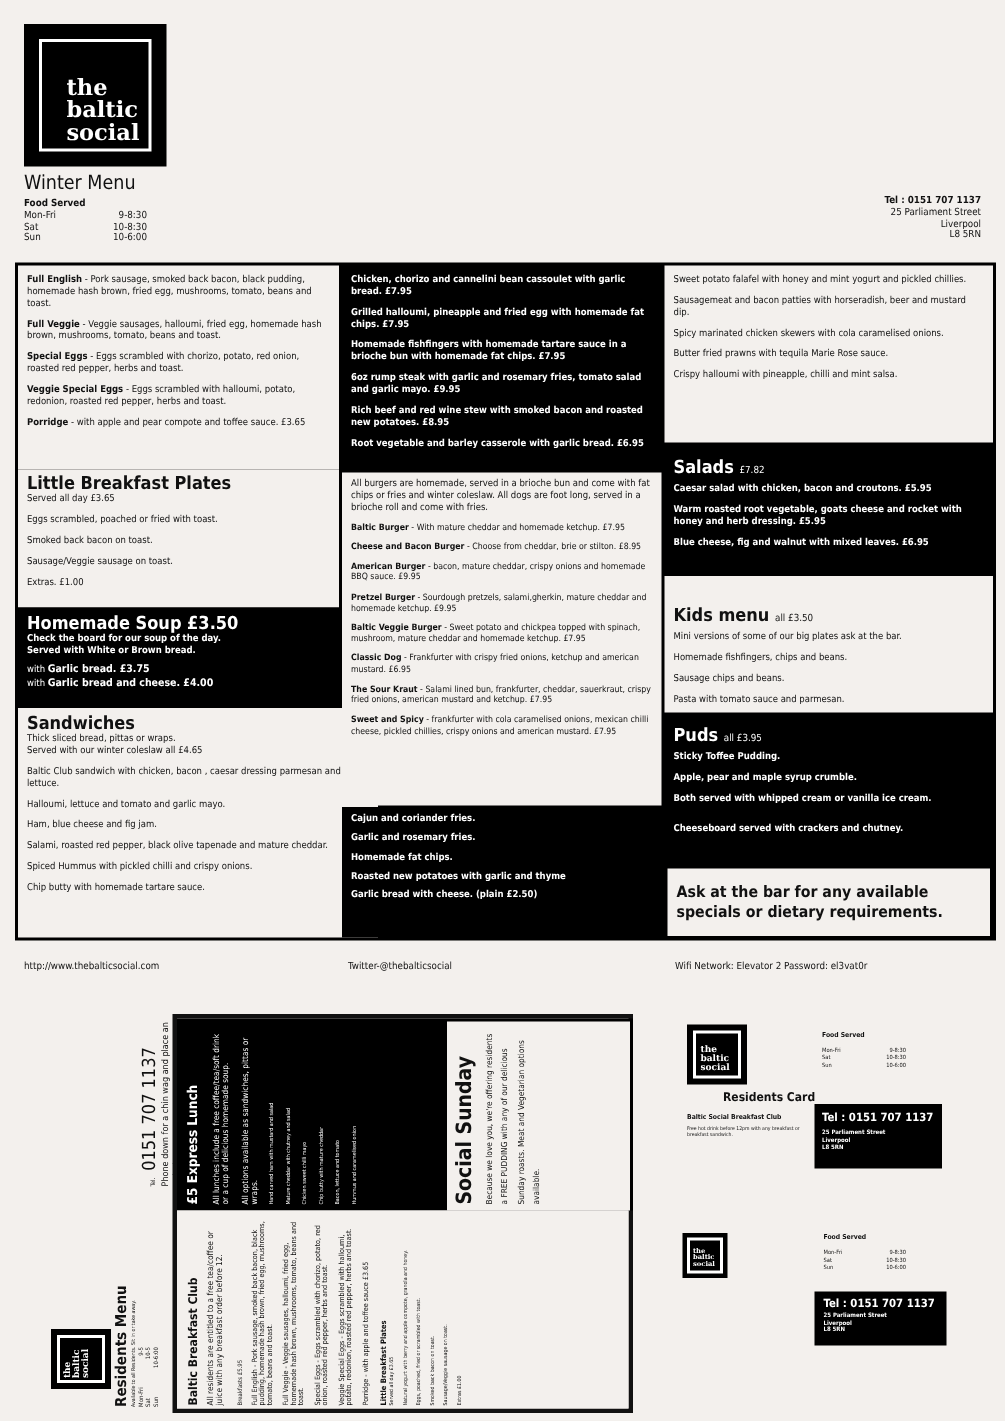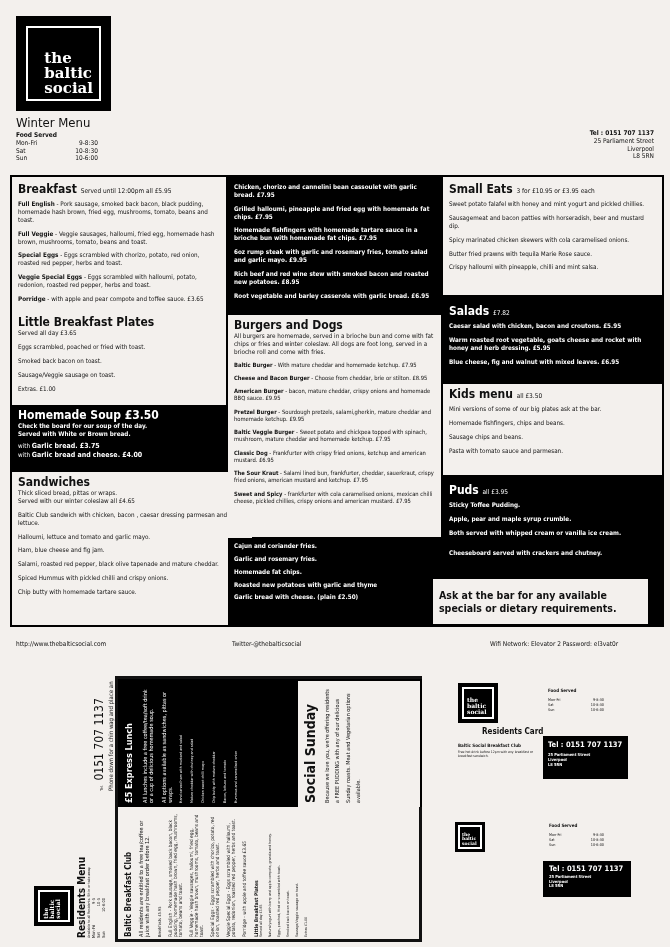--- a/index.html
+++ b/index.html
@@ -52,21 +52,20 @@
 <div class="abs small" style="right:16px;top:130px;text-align:right;">
   <div style="font-weight:bold;">Tel : 0151 707 1137</div>
   <div>25 Parliament Street</div>
   <div>Liverpool</div>
   <div>L8 5RN</div>
 </div>
 
 <div class="framebox"></div>
 
 <div class="panel light" style="left:12px;top:177px;width:214px;height:136px;">
-  <div class="ptitle"><span>Breakfast</span> <span class="sub">Served until 12:00pm all £5.95</span></div>
   <div class="item"><b>Full English</b><span> - Pork sausage, smoked back bacon, black pudding, homemade hash brown, fried egg, mushrooms, tomato, beans and toast.</span></div>
   <div class="item"><b>Full Veggie</b><span> - Veggie sausages, halloumi, fried egg, homemade hash brown, mushrooms, tomato, beans and toast.</span></div>
   <div class="item"><b>Special Eggs</b><span> - Eggs scrambled with chorizo, potato, red onion, roasted red pepper, herbs and toast.</span></div>
   <div class="item"><b>Veggie Special Eggs</b><span> - Eggs scrambled with halloumi, potato, redonion, roasted red pepper, herbs and toast.</span></div>
   <div class="item"><b>Porridge</b><span> - with apple and pear compote and toffee sauce.  £3.65</span></div>
 </div>
 
 <div class="panel light" style="left:12px;top:313px;width:214px;height:92px;padding-top:3px;">
   <div class="ptitle" style="margin-bottom:0;">Little Breakfast Plates</div>
   <div class="desc">Served all day £3.65</div>
@@ -99,79 +98,77 @@
 <div class="panel dark" style="left:228px;top:177px;width:213px;height:136px;">
   <div class="item" style="font-weight:bold;">Chicken, chorizo and cannelini bean cassoulet with garlic bread. £7.95</div>
   <div class="item" style="font-weight:bold;">Grilled halloumi, pineapple and fried egg with homemade fat chips. £7.95</div>
   <div class="item" style="font-weight:bold;">Homemade fishfingers with homemade tartare sauce in a brioche bun with homemade fat chips. £7.95</div>
   <div class="item" style="font-weight:bold;">6oz rump steak with garlic and rosemary fries, tomato salad and garlic mayo. £9.95</div>
   <div class="item" style="font-weight:bold;">Rich beef and red wine stew with smoked bacon and roasted new potatoes. £8.95</div>
   <div class="item" style="font-weight:bold;">Root vegetable and barley casserole with garlic bread. £6.95</div>
 </div>
 
 <div class="panel light" style="left:228px;top:315px;width:213px;height:222px;padding-top:4px;">
-  <div class="ptitle" style="margin-bottom:0;">Burgers and Dogs</div>
   <div class="desc">All burgers are homemade, served in a brioche bun and come with fat chips or fries and winter coleslaw. All dogs are foot long, served in a brioche roll and come with fries.</div>
   <div class="item" style="font-size:5.8px;"><b>Baltic Burger</b><span> - With mature cheddar and homemade ketchup. £7.95</span></div>
   <div class="item" style="font-size:5.8px;"><b>Cheese and Bacon Burger</b><span> - Choose from cheddar, brie or stilton. £8.95</span></div>
   <div class="item" style="font-size:5.8px;"><b>American Burger</b><span> - bacon, mature cheddar, crispy onions and homemade BBQ sauce. £9.95</span></div>
   <div class="item" style="font-size:5.8px;"><b>Pretzel Burger</b><span> - Sourdough pretzels, salami,gherkin, mature cheddar and homemade ketchup. £9.95</span></div>
   <div class="item" style="font-size:5.8px;"><b>Baltic Veggie Burger</b><span> - Sweet potato and chickpea topped with spinach, mushroom, mature cheddar and homemade ketchup. £7.95</span></div>
   <div class="item" style="font-size:5.8px;"><b>Classic Dog</b><span> - Frankfurter with crispy fried onions, ketchup and american mustard. £6.95</span></div>
   <div class="item" style="font-size:5.8px;"><b>The Sour Kraut</b><span> - Salami lined bun, frankfurter, cheddar, sauerkraut, crispy fried onions, american mustard and ketchup. £7.95</span></div>
   <div class="item" style="font-size:5.8px;"><b>Sweet and Spicy</b><span> -  frankfurter with cola caramelised onions, mexican chilli cheese, pickled chillies, crispy onions and american mustard. £7.95</span></div>
 </div>
 
 <div class="panel dark" style="left:228px;top:538px;width:213px;height:87px;padding-top:4px;">
   <div class="item" style="font-weight:bold;margin-bottom:5px;">Cajun and coriander fries.</div>
   <div class="item" style="font-weight:bold;margin-bottom:5px;">Garlic and rosemary fries.</div>
   <div class="item" style="font-weight:bold;margin-bottom:5px;">Homemade fat chips.</div>
   <div class="item" style="font-weight:bold;margin-bottom:5px;">Roasted new potatoes with garlic and thyme</div>
   <div class="item" style="font-weight:bold;margin-bottom:5px;">Garlic bread with cheese. (plain £2.50)</div>
 </div>
 
 <div class="panel light" style="left:443px;top:177px;width:219px;height:118px;">
-  <div class="ptitle"><span>Small Eats</span> <span class="sub">3 for £10.95 or £3.95 each</span></div>
   <div class="item">Sweet potato falafel with honey and mint yogurt and pickled chillies.</div>
   <div class="item">Sausagemeat and bacon patties with horseradish, beer and mustard dip.</div>
   <div class="item">Spicy marinated chicken skewers with cola caramelised onions.</div>
   <div class="item">Butter fried prawns with tequila Marie Rose sauce.</div>
   <div class="item">Crispy halloumi with pineapple, chilli and mint salsa.</div>
 </div>
 
 <div class="panel dark" style="left:443px;top:297px;width:219px;height:85px;padding-top:8px;">
   <div class="ptitle"><span>Salads</span> <span class="sub">£7.82</span></div>
   <div class="item" style="font-weight:bold;">Caesar salad with chicken, bacon and croutons. £5.95</div>
   <div class="item" style="font-weight:bold;">Warm roasted root vegetable, goats cheese and rocket with honey and herb dressing. £5.95</div>
   <div class="item" style="font-weight:bold;">Blue cheese, fig and walnut with mixed leaves. £6.95</div>
 </div>
 
-<div class="panel light" style="left:443px;top:384px;width:219px;height:91px;padding-top:4px;">
+<div class="panel light" style="left:443px;top:384px;width:219px;height:91px;padding-top:20px;">
   <div class="ptitle"><span>Kids menu</span> <span class="sub">all £3.50</span></div>
   <div class="item">Mini versions of some of our big plates ask at the bar.</div>
   <div class="item">Homemade fishfingers, chips and beans.</div>
   <div class="item">Sausage chips and beans.</div>
   <div class="item">Pasta with tomato sauce and parmesan.</div>
 </div>
 
 <div class="panel dark" style="left:443px;top:477px;width:219px;height:98px;padding-top:7px;">
   <div class="ptitle"><span>Puds</span> <span class="sub">all £3.95</span></div>
   <div class="item" style="font-weight:bold;">Sticky Toffee Pudding.</div>
   <div class="item" style="font-weight:bold;">Apple, pear and maple syrup crumble.</div>
   <div class="item" style="font-weight:bold;margin-bottom:12px;">Both served with whipped cream or vanilla ice cream.</div>
   <div class="item" style="font-weight:bold;">Cheeseboard served with crackers and chutney.</div>
 </div>
 
-<div class="panel light" style="left:433px;top:579px;width:215px;height:45px;padding:10px 6px;">
+<div class="panel light" style="left:445px;top:579px;width:215px;height:45px;padding:10px 6px;">
   <div style="font-weight:bold;font-size:10.5px;line-height:1.2;">Ask at the bar for any available specials or dietary requirements.</div>
 </div>
 
 <div class="footer" style="left:16px;">http://www.thebalticsocial.com</div>
 <div class="footer" style="left:232px;">Twitter-@thebalticsocial</div>
-<div class="footer" style="left:450px;margin-left:40px;">Wifi Network: Elevator 2   Password: el3vat0r</div>
+<div class="footer" style="left:450px;">Wifi Network: Elevator 2   Password: el3vat0r</div>
 
 <div class="abs" style="left:30px;top:676px;width:393px;height:268px;">
 
   <div class="abs logo" style="left:4px;top:210px;width:40px;height:40px;">
     <div class="inner" style="width:32px;height:32px;padding:2px;">
       <div class="txt" style="font-size:6px;transform:rotate(-90deg);">the
 baltic
 social</div>
     </div>
   </div>

